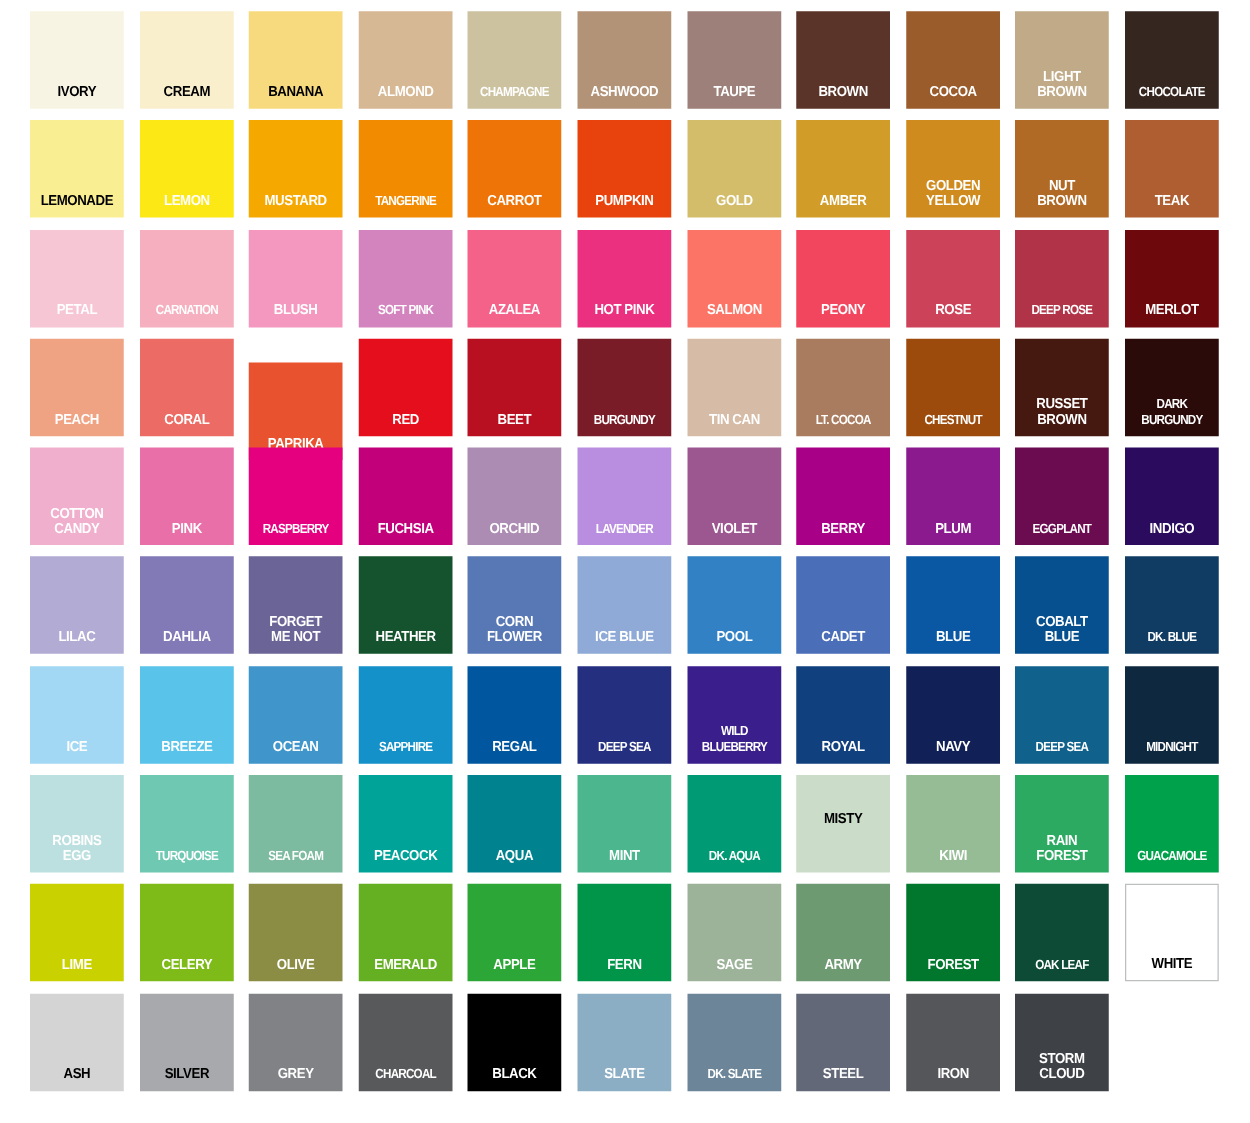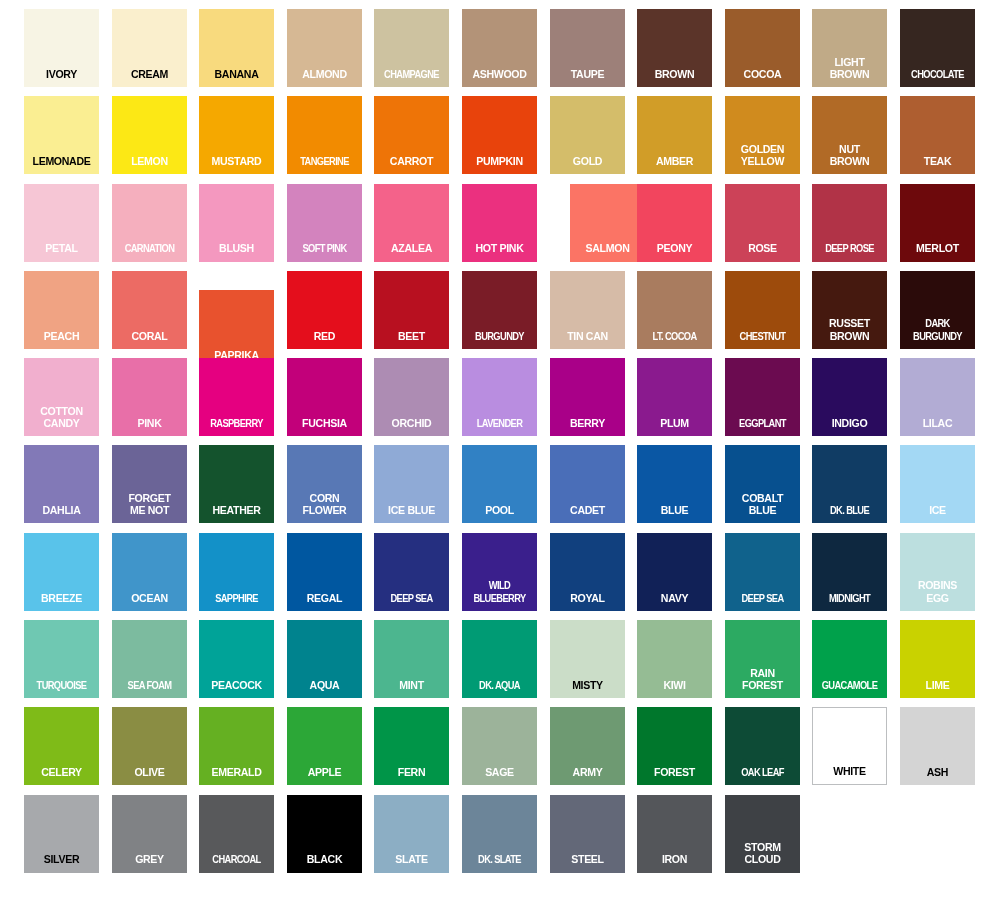--- a/index.html
+++ b/index.html
@@ -151,21 +151,21 @@
       </div>
       <div class="swatch" style="background-color: rgb(211, 131, 190);">
         <span class="swatch-label light tight">SOFT PINK</span>
       </div>
       <div class="swatch" style="background-color: rgb(244, 98, 138);">
         <span class="swatch-label light">AZALEA</span>
       </div>
       <div class="swatch" style="background-color: rgb(235, 48, 127);">
         <span class="swatch-label light">HOT PINK</span>
       </div>
-      <div class="swatch" style="background-color: rgb(251, 116, 101); margin-left: 20px;">
+      <div class="swatch" style="background-color: rgb(251, 116, 101);">
         <span class="swatch-label light">SALMON</span>
       </div>
       <div class="swatch" style="background-color: rgb(242, 69, 94);">
         <span class="swatch-label light">PEONY</span>
       </div>
       <div class="swatch" style="background-color: rgb(204, 66, 88);">
         <span class="swatch-label light">ROSE</span>
       </div>
       <div class="swatch" style="background-color: rgb(177, 51, 71);">
         <span class="swatch-label light tight">DEEP ROSE</span>
@@ -220,20 +220,23 @@
       </div>
       <div class="swatch" style="background-color: rgb(194, 0, 122);">
         <span class="swatch-label light">FUCHSIA</span>
       </div>
       <div class="swatch" style="background-color: rgb(173, 140, 179);">
         <span class="swatch-label light">ORCHID</span>
       </div>
       <div class="swatch" style="background-color: rgb(185, 141, 224);">
         <span class="swatch-label light tight">LAVENDER</span>
       </div>
+      <div class="swatch" style="background-color: rgb(156, 86, 144);">
+        <span class="swatch-label light">VIOLET</span>
+      </div>
       <div class="swatch" style="background-color: rgb(169, 0, 136);">
         <span class="swatch-label light">BERRY</span>
       </div>
       <div class="swatch" style="background-color: rgb(138, 26, 142);">
         <span class="swatch-label light">PLUM</span>
       </div>
       <div class="swatch" style="background-color: rgb(107, 11, 80);">
         <span class="swatch-label light tight">EGGPLANT</span>
       </div>
       <div class="swatch" style="background-color: rgb(42, 11, 94);">
@@ -324,21 +327,21 @@
       </div>
       <div class="swatch" style="background-color: rgb(0, 131, 142);">
         <span class="swatch-label light">AQUA</span>
       </div>
       <div class="swatch" style="background-color: rgb(76, 182, 143);">
         <span class="swatch-label light">MINT</span>
       </div>
       <div class="swatch" style="background-color: rgb(0, 155, 116);">
         <span class="swatch-label light tight">DK. AQUA</span>
       </div>
-      <div class="swatch" style="background-color: rgb(203, 221, 200);">
+      <div class="swatch" style="background-color: rgb(203, 221, 200); align-items: center;">
         <span class="swatch-label dark">MISTY</span>
       </div>
       <div class="swatch" style="background-color: rgb(149, 188, 148);">
         <span class="swatch-label light">KIWI</span>
       </div>
       <div class="swatch" style="background-color: rgb(44, 170, 98);">
         <span class="swatch-label light">RAIN
 FOREST</span>
       </div>
       <div class="swatch" style="background-color: rgb(0, 161, 75);">

